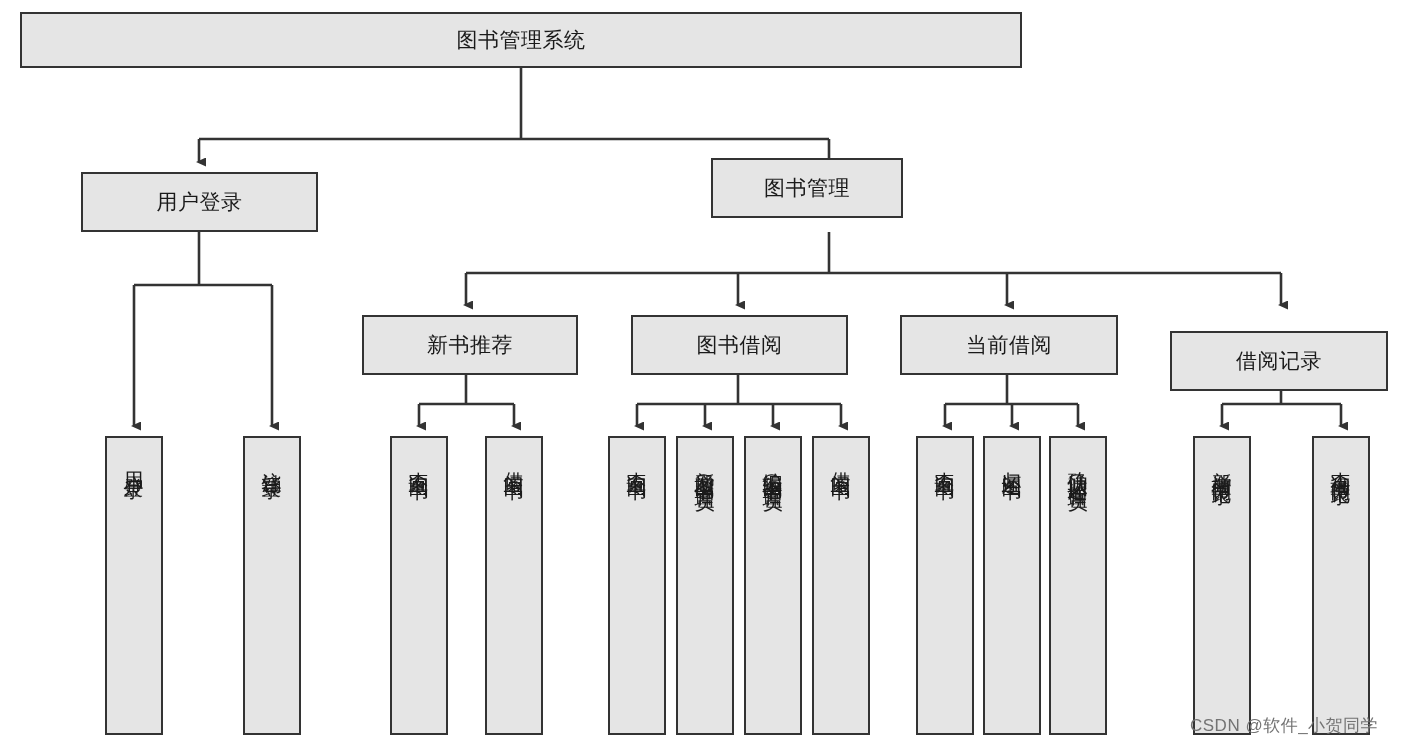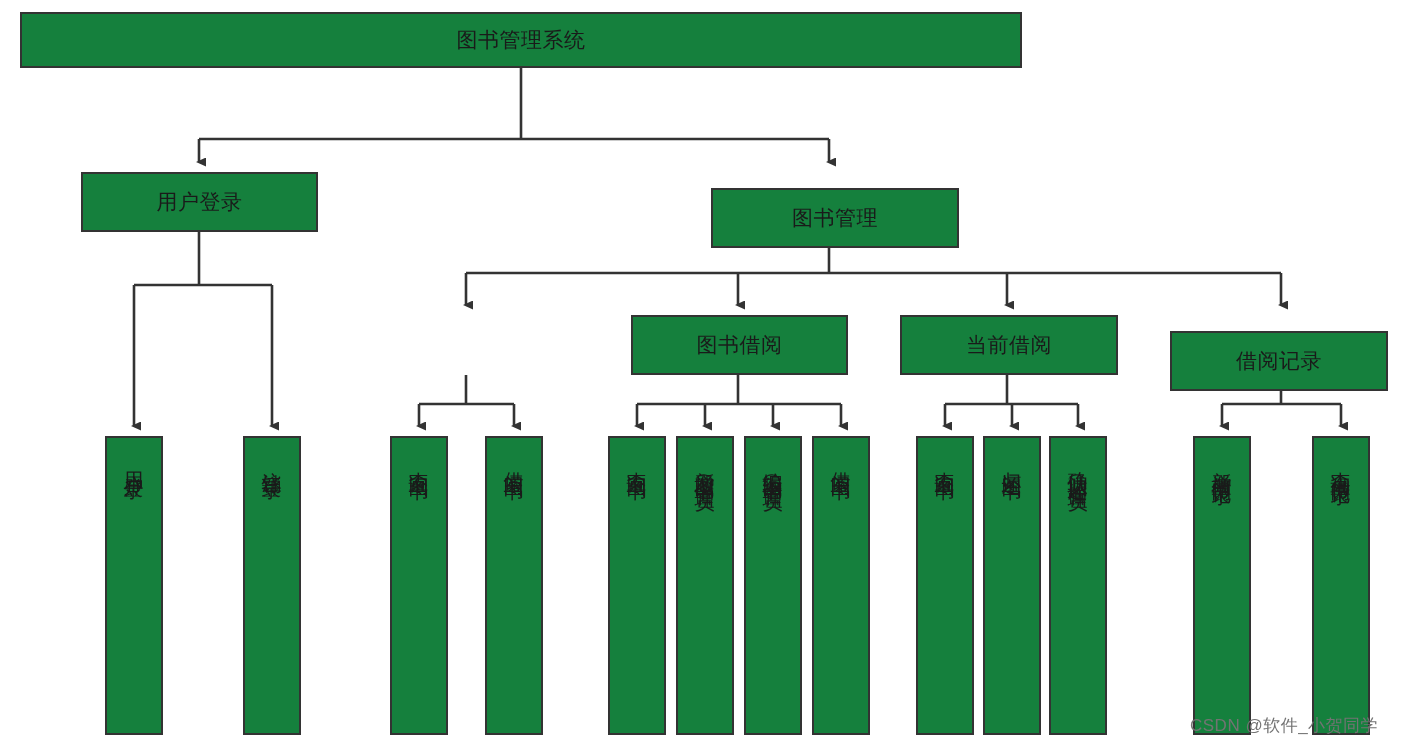--- a/index.html
+++ b/index.html
@@ -22,21 +22,21 @@
   svg.connectors {
     position: absolute;
     left: 0;
     top: 0;
     width: 1405px;
     height: 747px;
   }
   .node {
     position: absolute;
     box-sizing: border-box;
-    background: #15803d;
+    background: #e5e5e5;
     border: 2px solid #333333;
     display: flex;
     align-items: center;
     justify-content: center;
     color: #1a1a1a;
   }
   .node-label {
     font-size: 21px;
     line-height: 1.15;
     letter-spacing: 0.5px;
@@ -122,24 +122,27 @@
     </g>
   </svg>
 
   <div class="node" style="left:20px; top:12px; width:1002px; height:56px;">
     <span class="node-label">图书管理系统</span>
   </div>
 
   <div class="node" style="left:81px; top:172px; width:237px; height:60px;">
     <span class="node-label">用户登录</span>
   </div>
-  <div class="node" style="left:711px; top:188px; width:248px; height:60px;">
+  <div class="node" style="left:711px; top:158px; width:192px; height:60px;">
     <span class="node-label">图书管理</span>
   </div>
 
+  <div class="node" style="left:362px; top:315px; width:216px; height:60px;">
+    <span class="node-label">新书推荐</span>
+  </div>
   <div class="node" style="left:631px; top:315px; width:217px; height:60px;justify-content:center;">
     <span class="node-label">图书借阅</span>
   </div>
   <div class="node" style="left:900px; top:315px; width:218px; height:60px;">
     <span class="node-label">当前借阅</span>
   </div>
   <div class="node" style="left:1170px; top:331px; width:218px; height:60px;">
     <span class="node-label">借阅记录</span>
   </div>
 

